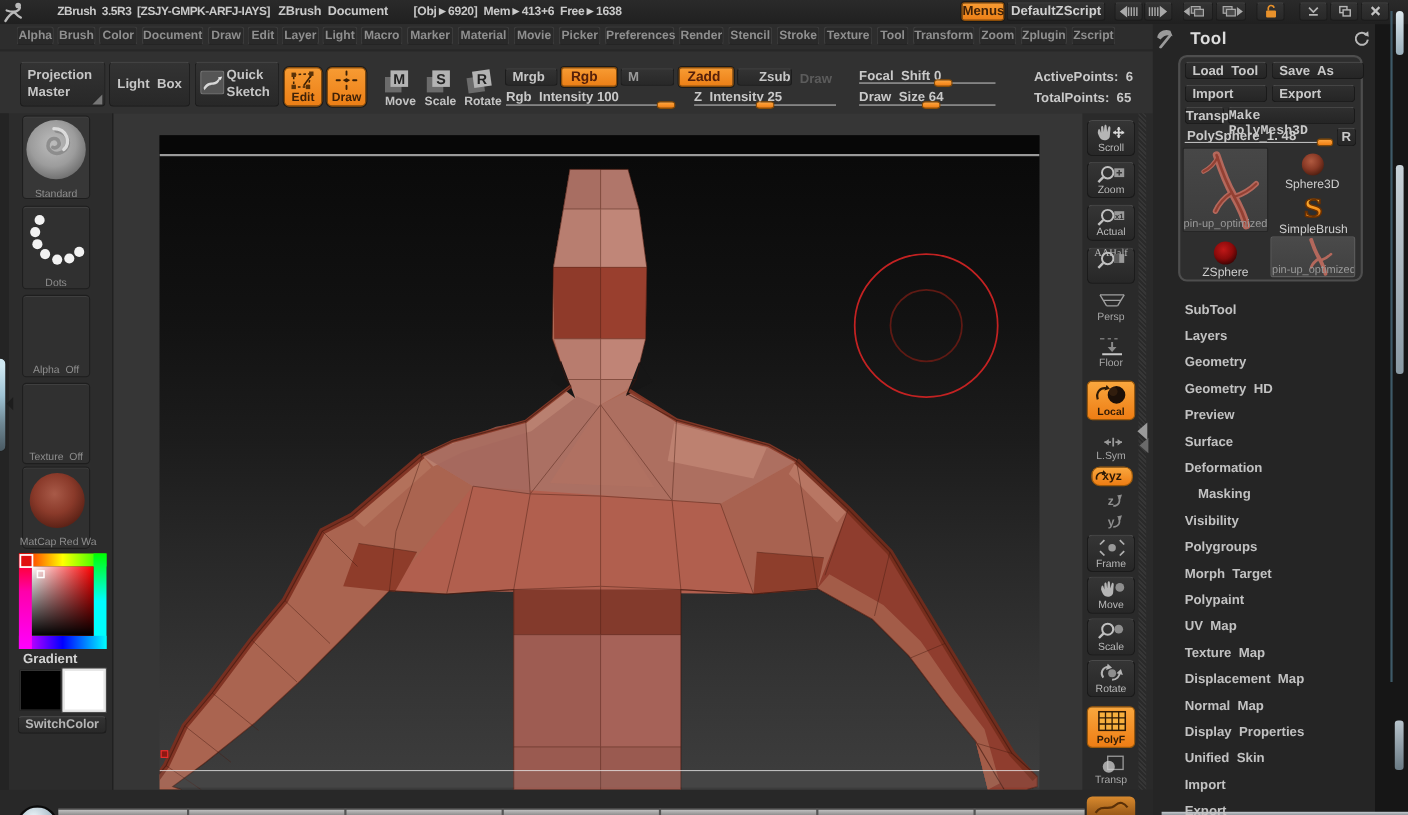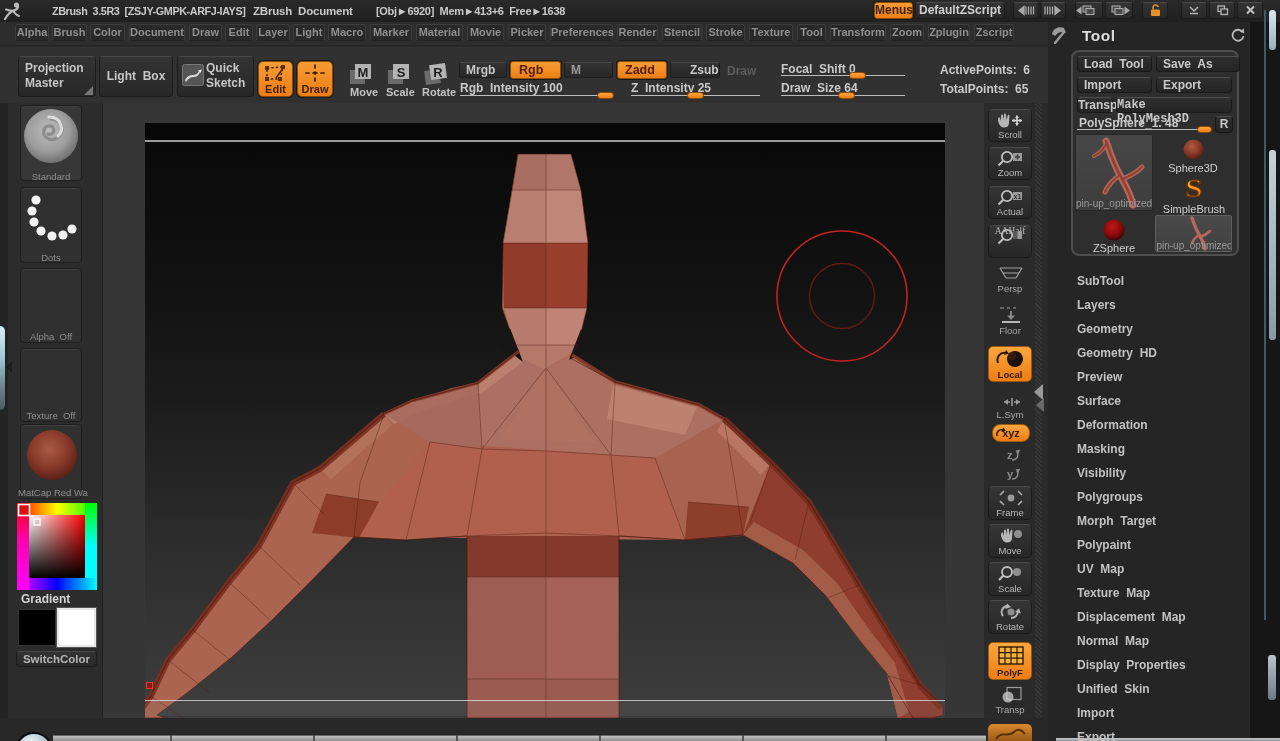--- a/index.html
+++ b/index.html
@@ -634,21 +634,21 @@
     <div class="abs" style="left:-3px;bottom:0px;width:83px;text-align:center;color:#9a9a9a;font-size:10px;white-space:nowrap;">pin-up_optimized</div>
   </div>
 
   <div class="pmenu" style="top:274px;">SubTool</div>
   <div class="pmenu" style="top:298px;">Layers</div>
   <div class="pmenu" style="top:322px;">Geometry</div>
   <div class="pmenu" style="top:346px;">Geometry&nbsp; HD</div>
   <div class="pmenu" style="top:370px;">Preview</div>
   <div class="pmenu" style="top:394px;">Surface</div>
   <div class="pmenu" style="top:418px;">Deformation</div>
-  <div class="pmenu" style="top:442px;">Masking</div>
+  <div class="pmenu" style="top:442px;margin-left:12px;">Masking</div>
   <div class="pmenu" style="top:466px;">Visibility</div>
   <div class="pmenu" style="top:490px;">Polygroups</div>
   <div class="pmenu" style="top:514px;">Morph&nbsp; Target</div>
   <div class="pmenu" style="top:538px;">Polypaint</div>
   <div class="pmenu" style="top:562px;">UV&nbsp; Map</div>
   <div class="pmenu" style="top:586px;">Texture&nbsp; Map</div>
   <div class="pmenu" style="top:610px;">Displacement&nbsp; Map</div>
   <div class="pmenu" style="top:634px;">Normal&nbsp; Map</div>
   <div class="pmenu" style="top:658px;">Display&nbsp; Properties</div>
   <div class="pmenu" style="top:682px;">Unified&nbsp; Skin</div>

